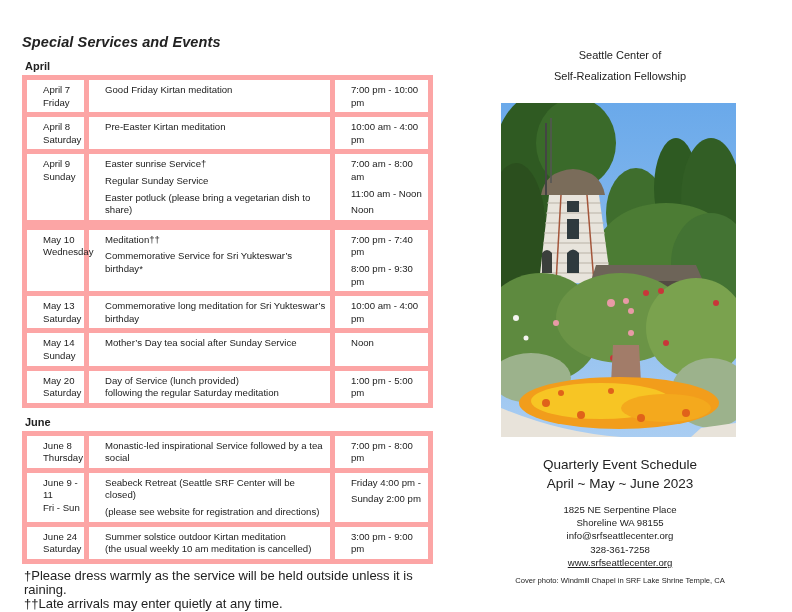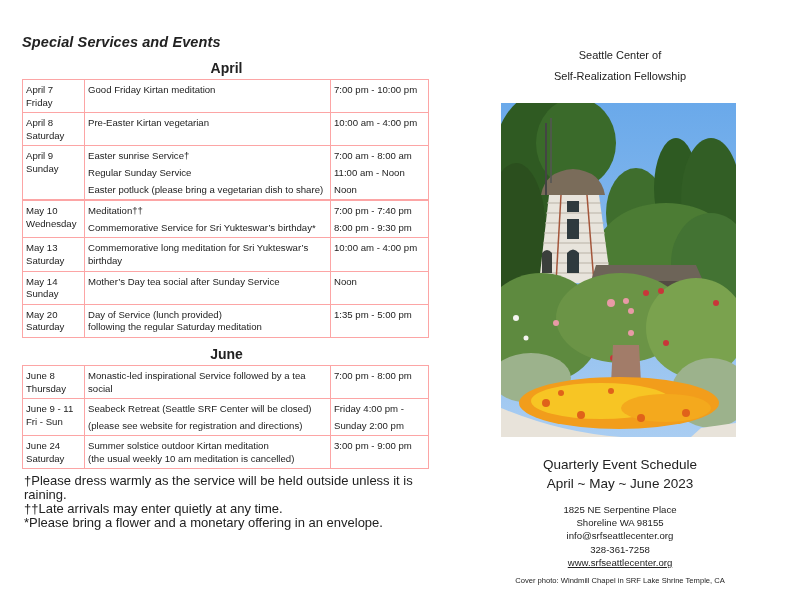--- a/index.html
+++ b/index.html
@@ -2,26 +2,26 @@
 <html><head>
 <meta charset="utf-8">
 <style>
   html, body { margin: 0; padding: 0; background: #ffffff; }
   body { width: 792px; height: 612px; position: relative; overflow: hidden;
          font-family: "Liberation Sans", "DejaVu Sans", sans-serif; color: #222; }
 
   .left { position: absolute; left: 22px; top: 30px; width: 406px; }
   .main-title { text-align: left; font-weight: bold; font-style: italic; font-size: 14.5px;
                 margin: 4px 0 10px 0; padding-left: 0px; letter-spacing: 0.1px; }
-  .month { font-weight: bold; font-size: 14px; margin: 0 0 3px 3px; text-align: center; }
+  .month { font-weight: bold; font-size: 11px; margin: 0 0 3px 3px; }
   .month.may { margin-top: 7px; }
   .month.june { margin-top: 8px; }
 
   table.sched { border-collapse: collapse; width: 406px; font-size: 9.6px; table-layout: fixed; }
-  table.sched td { border: 1px solid #fca5a5; vertical-align: top; padding: 4px 3px 3px 3px; line-height: 12.6px; }
+  table.sched td { border: 5px solid #fca5a5; vertical-align: top; padding: 4px 3px 3px 16px; line-height: 12.6px; }
   table.sched col.c1 { width: 62px; }
   table.sched col.c2 { width: 246px; }
   table.sched col.c3 { width: 98px; }
   .line { display: block; }
   .gap { margin-top: 4px; }
 
   .notes { font-size: 13px; line-height: 14px; margin-top: 5px; margin-left: 2px; }
 
   .right { position: absolute; left: 496px; top: 40px; width: 248px; text-align: center; }
   .org-title { font-size: 11px; line-height: 21px; margin-top: 5px; }
@@ -56,21 +56,21 @@
       <td>
             <span class="line">7:00 pm - 10:00 pm</span>
           </td>
     </tr>
     <tr>
       <td>
             <span class="line">April 8</span>
             <span class="line">Saturday</span>
           </td>
       <td>
-            <span class="line">Pre-Easter Kirtan vegetarian</span>
+            <span class="line">Pre-Easter Kirtan meditation</span>
           </td>
       <td>
             <span class="line">10:00 am - 4:00 pm</span>
           </td>
     </tr>
     <tr>
       <td>
             <span class="line">April 9</span>
             <span class="line">Sunday</span>
           </td>
@@ -136,21 +136,21 @@
     <tr>
       <td>
             <span class="line">May 20</span>
             <span class="line">Saturday</span>
           </td>
       <td>
         <span class="line">Day of Service (lunch provided)</span>
         <span class="line">following the regular Saturday meditation</span>
       </td>
       <td>
-            <span class="line">1:35 pm - 5:00 pm</span>
+            <span class="line">1:00 pm - 5:00 pm</span>
           </td>
     </tr>
   </tbody>
     </table>
 
   <div class="month june">June</div>
   <table class="sched">
     <colgroup>
         <col class="c1">
         <col class="c2">

